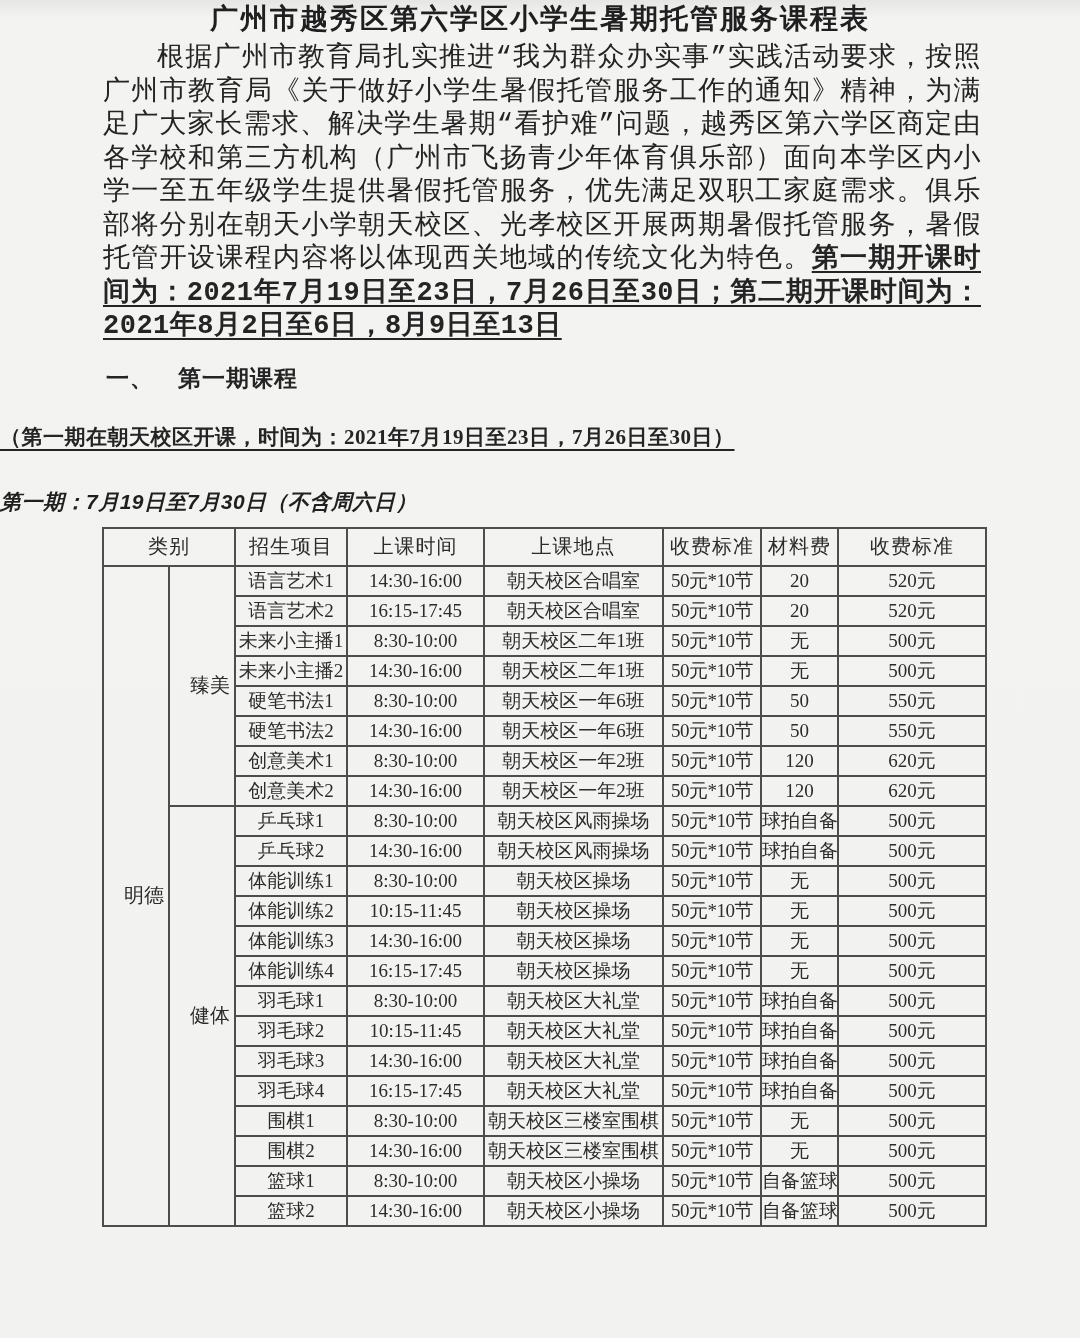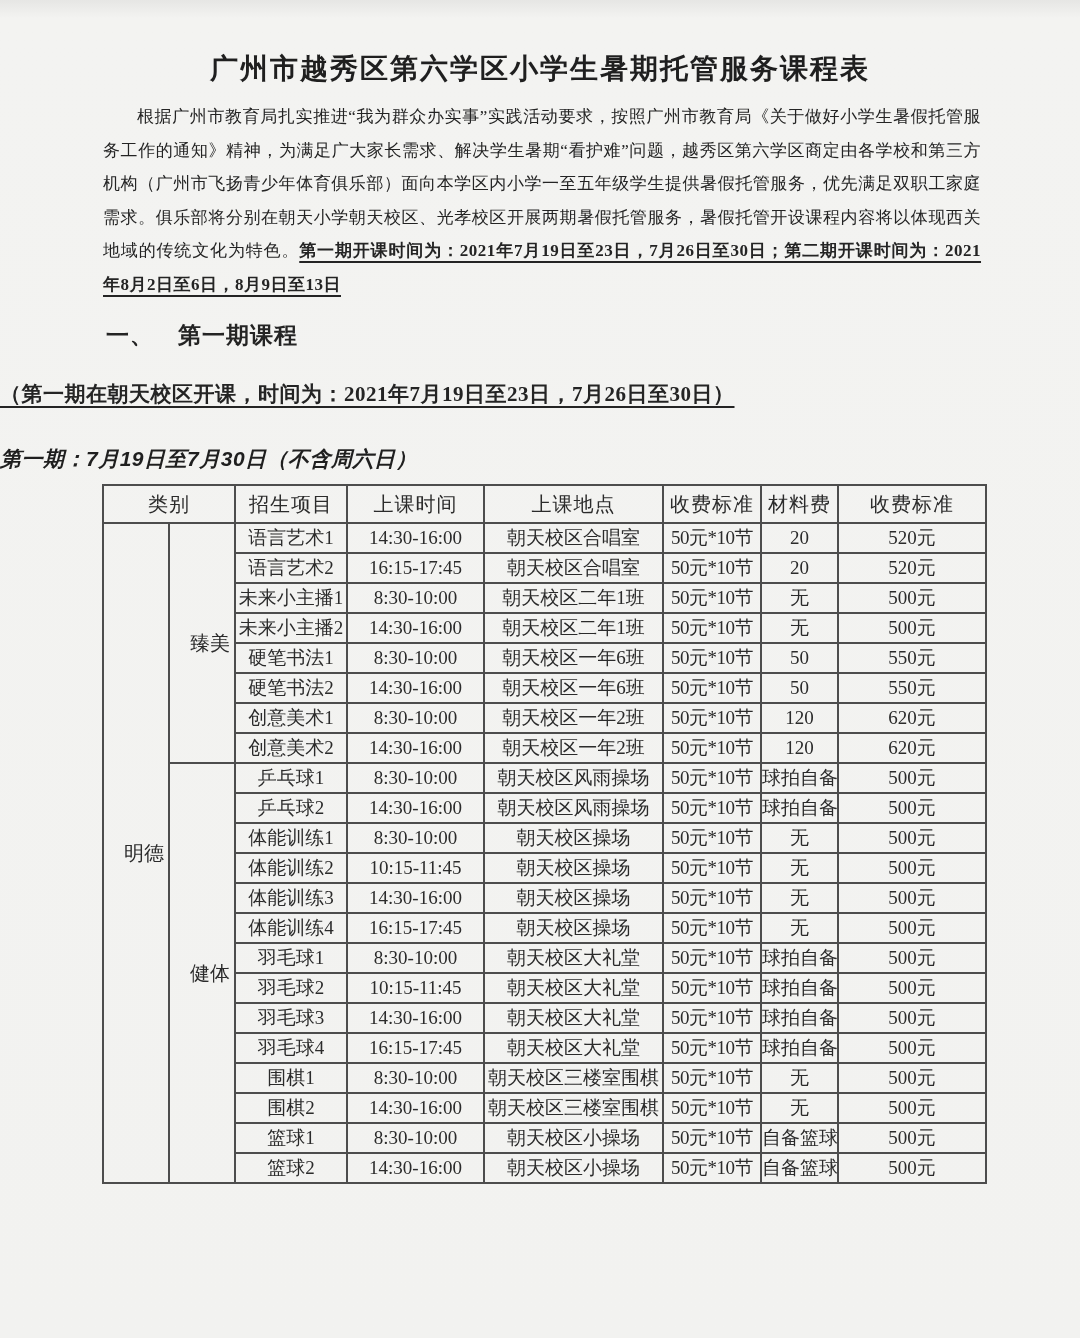--- a/index.html
+++ b/index.html
@@ -8,32 +8,33 @@
     background:#eeeeec;
     font-family:"Liberation Serif","DejaVu Serif",serif;
     color:#242424;
     -webkit-font-smoothing:antialiased;
   }
   .page{
     position:relative;width:1080px;height:1338px;overflow:hidden;
     background:linear-gradient(180deg,#e6e6e4 0px,#f3f3f1 18px,#f2f2f0 100%);
   }
   .doc-title{
-    margin:0;padding-top:50px;
+    margin:0;
     text-align:center;font-size:28px;font-weight:700;letter-spacing:2px;
     color:#1f1f1f;
   }
   .salutation{
     margin:17px 0 0 104px;font-size:21px;
   }
   .intro{
-    width:878px;margin:12px 0 0 103px;
-    font-size:17px;line-height:33.5px;
+    width:878px;margin:4px 0 0 103px;
+    font-size:27px;line-height:33.5px;
     text-align:justify;text-indent:2em;
     letter-spacing:0.5px;
+    font-family:Liberation Mono, monospace;
   }
   .bu{
     font-weight:700;
     text-decoration:underline;
     text-decoration-thickness:2px;
     text-underline-offset:5px;
   }
   .section-heading{
     margin:19px 0 0 106px;font-size:23px;font-weight:700;letter-spacing:1px;
   }

